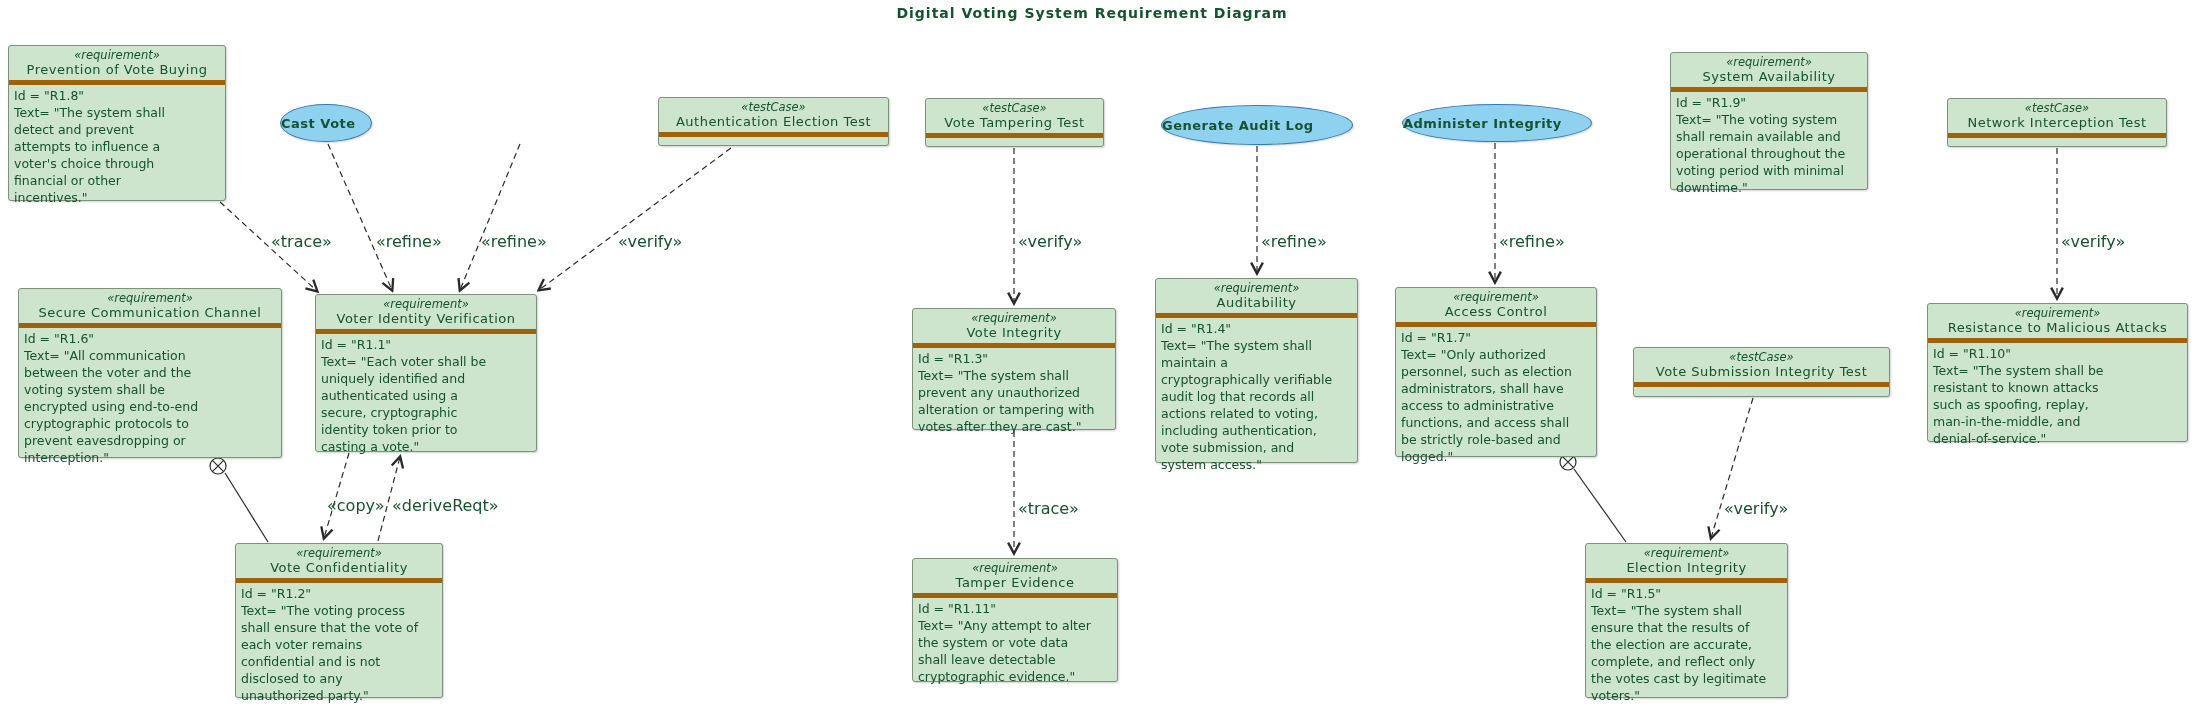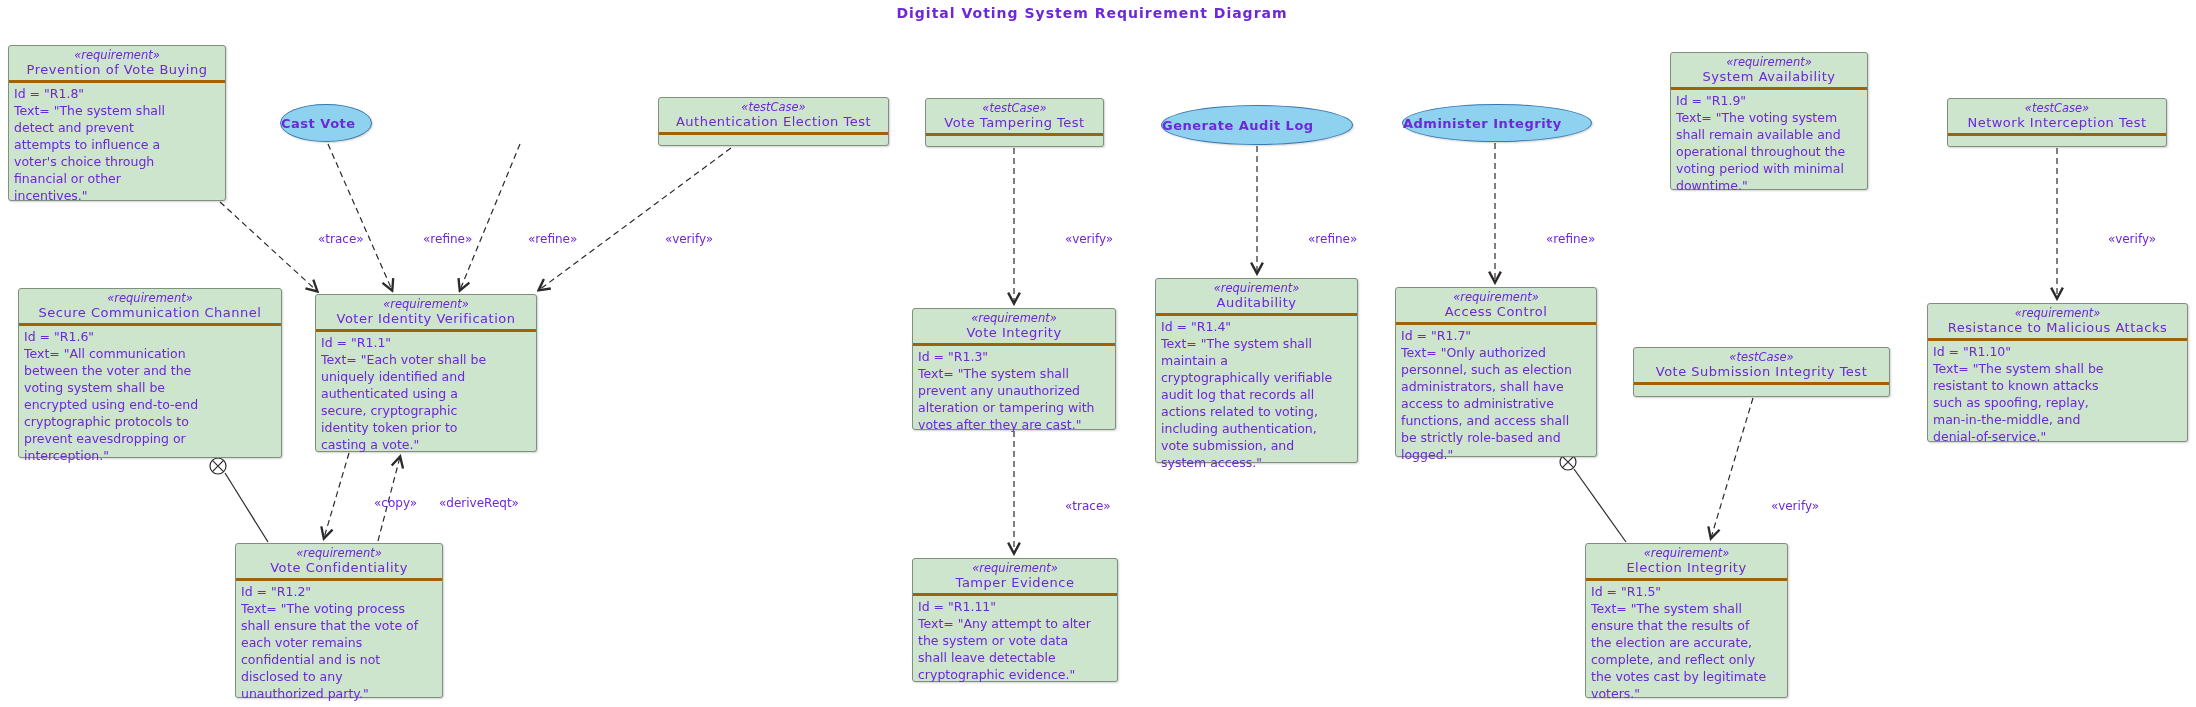--- a/index.html
+++ b/index.html
@@ -1,32 +1,32 @@
 <!DOCTYPE html>
 <html><head>
 <meta charset="utf-8">
 <style>
   html,body{margin:0;padding:0;background:#ffffff;}
   #canvas{position:relative;width:2196px;height:707px;background:#ffffff;overflow:hidden;
-          font-family:"DejaVu Sans","Liberation Sans",sans-serif;color:#6d28d9;}
+          font-family:"DejaVu Sans","Liberation Sans",sans-serif;color:#14532d;}
   #edges{position:absolute;left:0;top:0;width:2196px;height:707px;}
   .title{position:absolute;left:892px;top:5px;width:400px;text-align:center;
          font-size:14px;font-weight:bold;letter-spacing:1px;}
   .node{position:absolute;box-sizing:border-box;background:#cde4cd;border:1px solid #7f907f;
         border-radius:3px;box-shadow:1px 1px 2px rgba(0,0,0,0.18);}
-  .hdr{text-align:center;padding:2px 3px 3px;border-bottom:3px solid #a16207;}
+  .hdr{text-align:center;padding:2px 3px 3px;border-bottom:5px solid #a16207;}
   .stereo{font-style:italic;font-size:11.5px;}
   .name{font-weight:normal;font-size:13px;letter-spacing:0.5px;white-space:nowrap;}
   .body{padding:2px 5px;font-size:12.5px;line-height:17px;white-space:pre-line;overflow:hidden;}
   .tc-strip{height:11px;}
   .uc{position:absolute;box-sizing:border-box;background:#8ed2f0;border:1.5px solid #3878b4;
       border-radius:50%;display:flex;align-items:center;justify-content:flex-start;
       font-weight:bold;font-size:13px;letter-spacing:0.5px;white-space:nowrap;
       box-shadow:1px 1px 2px rgba(0,0,0,0.18);}
-  .elabel{position:absolute;font-size:12px;white-space:nowrap;margin-left:47px;}
+  .elabel{position:absolute;font-size:16px;white-space:nowrap;}
 </style>
 </head>
 <body>
 
 <div id="canvas">
 
   <svg id="edges" xmlns="http://www.w3.org/2000/svg">
     <defs>
       <marker id="arr" viewBox="0 0 12 12" refX="10" refY="6" markerWidth="13" markerHeight="13" orient="auto-start-reverse">
         <path d="M2,1.5 L10.5,6 L2,10.5" fill="none" stroke="#2a2a2a" stroke-width="1.8"></path>

